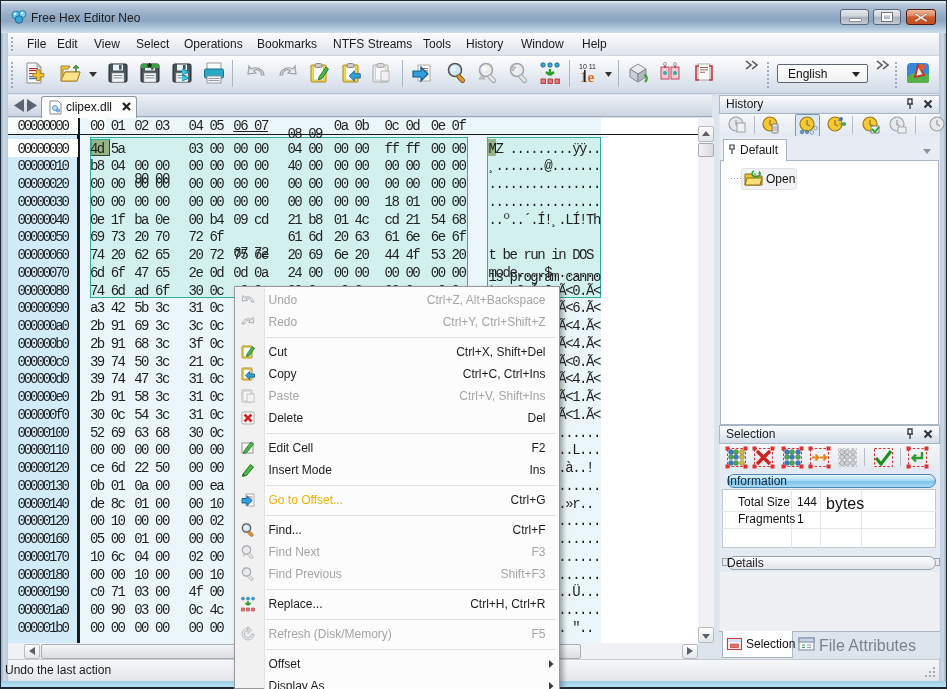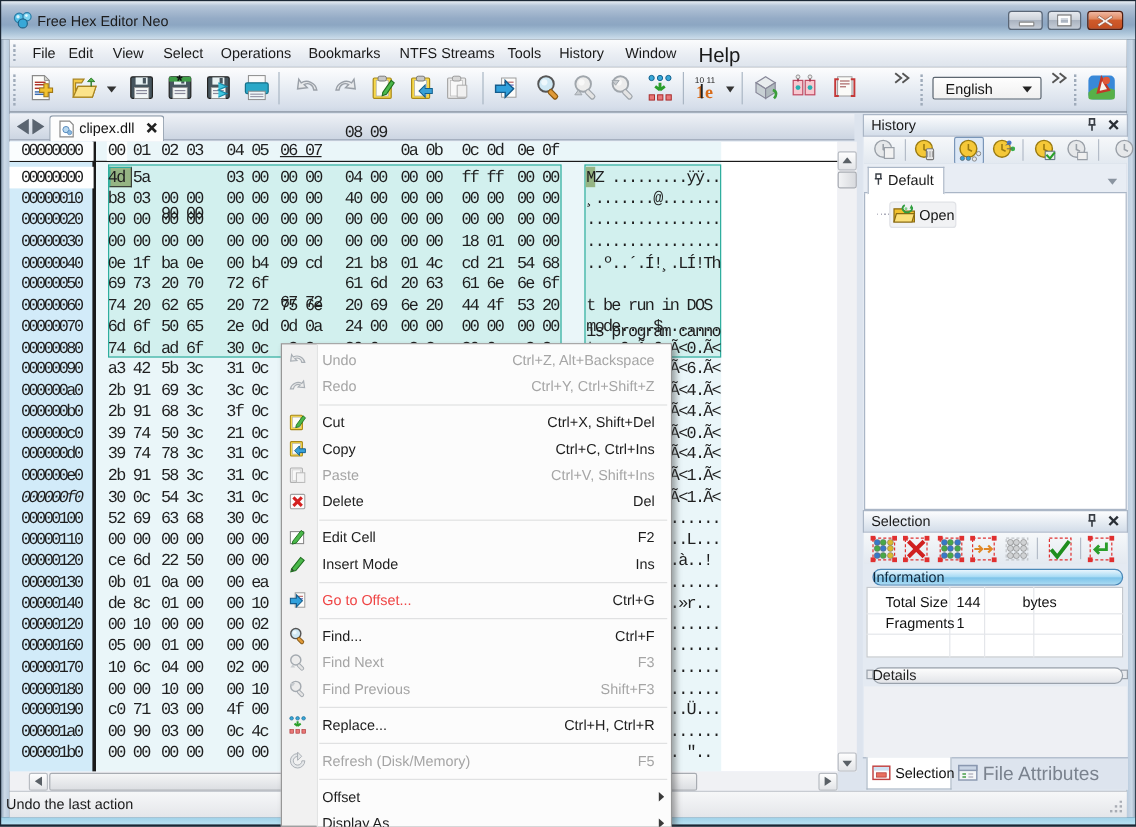--- a/index.html
+++ b/index.html
@@ -33,21 +33,21 @@
 <div class="abs" style="left:27px;top:37px;font-size:12px;color:#1a1a1a;">File</div>
 <div class="abs" style="left:57px;top:37px;font-size:12px;color:#1a1a1a;">Edit</div>
 <div class="abs" style="left:94px;top:37px;font-size:12px;color:#1a1a1a;">View</div>
 <div class="abs" style="left:136px;top:37px;font-size:12px;color:#1a1a1a;">Select</div>
 <div class="abs" style="left:184px;top:37px;font-size:12px;color:#1a1a1a;">Operations</div>
 <div class="abs" style="left:257px;top:37px;font-size:12px;color:#1a1a1a;">Bookmarks</div>
 <div class="abs" style="left:333px;top:37px;font-size:12px;color:#1a1a1a;">NTFS Streams</div>
 <div class="abs" style="left:423px;top:37px;font-size:12px;color:#1a1a1a;">Tools</div>
 <div class="abs" style="left:466px;top:37px;font-size:12px;color:#1a1a1a;">History</div>
 <div class="abs" style="left:521px;top:37px;font-size:12px;color:#1a1a1a;">Window</div>
-<div class="abs" style="left:582px;top:37px;font-size:17px;color:#1a1a1a;">Help</div>
+<div class="abs" style="left:582px;top:37px;font-size:12px;color:#1a1a1a;">Help</div>
 <div class="abs" style="left:11px;top:37px;width:2px;height:15px;background:repeating-linear-gradient(180deg,#9fabba 0,#9fabba 2px,transparent 2px,transparent 4px);"></div>
 <div class="abs" style="left:8px;top:56px;width:931px;height:38px;background:linear-gradient(180deg,#fdfdfe 0%,#e9eef4 45%,#d6deea 90%,#cdd7e4 100%);border-bottom:1px solid #b9c4d2;"></div>
 <div class="abs" style="left:11px;top:62px;width:2px;height:26px;background:repeating-linear-gradient(180deg,#9fabba 0,#9fabba 2px,transparent 2px,transparent 4px);"></div>
 <svg class="abs" style="left:22px;top:61px;" width="24" height="24" viewBox="0 0 24 24">
     <path d="M5 2 h10 l4 4 v16 h-14 z" fill="#fcfcfa" stroke="#8a8a8a" stroke-width="1"></path>
     <path d="M15 2 l4 4 h-4 z" fill="#d8d8d0" stroke="#8a8a8a" stroke-width="0.8"></path>
     <rect x="7" y="7" width="9" height="1.2" fill="#b0342a"></rect>
     <rect x="7" y="9" width="9" height="1.2" fill="#b0342a"></rect>
     <rect x="7" y="12" width="9" height="1.2" fill="#b0342a"></rect>
     <rect x="7" y="15" width="9" height="1.2" fill="#3a6ab0"></rect>
@@ -232,36 +232,36 @@
 <div class="abs" style="left:89.8px;top:137.4px;width:378.5px;height:161px;background:#d2f0ee;border:1.6px solid #2fae9e;"></div>
 <div class="abs" style="left:487.2px;top:137.4px;width:113.4px;height:161px;background:#d2f0ee;border:1.6px solid #2fae9e;"></div>
 <div class="abs" style="left:8px;top:138.8px;width:69.5px;height:17.75px;background:#ffffff;"></div>
 <div class="abs" style="left:91px;top:138.6px;width:18.6px;height:17.6px;background:#95b483;border-top:1.6px solid #2fae9e;border-left:1.6px solid #2fae9e;border-right:1.6px solid #3a3f38;border-bottom:1.6px solid #3a3f38;"></div>
 <div class="abs" style="left:488.3px;top:138.8px;width:7.8px;height:17.2px;background:#95b483;"></div>
 <div class="hexrow" style="left:17.5px;top:117.8px;width:53px;height:16px;line-height:16px;letter-spacing:-2.1px;">00000000</div>
 <div class="hexrow" style="left:89.9px;top:117.8px;height:16px;line-height:16px;">00 01</div>
 <div class="hexrow" style="left:134.2px;top:117.8px;height:16px;line-height:16px;">02 03</div>
 <div class="hexrow" style="left:188.6px;top:117.8px;height:16px;line-height:16px;">04 05</div>
 <div class="hexrow" style="left:233.3px;top:117.8px;height:16px;line-height:16px;text-decoration:underline;">06 07</div>
-<div class="hexrow" style="left:287.4px;top:103px;height:16px;line-height:16px;">08 09</div>
+<div class="hexrow" style="left:287.4px;top:126px;height:16px;line-height:16px;">08 09</div>
 <div class="hexrow" style="left:333.8px;top:117.8px;height:16px;line-height:16px;">0a 0b</div>
 <div class="hexrow" style="left:384.6px;top:117.8px;height:16px;line-height:16px;">0c 0d</div>
 <div class="hexrow" style="left:430.8px;top:117.8px;height:16px;line-height:16px;">0e 0f</div>
 <div class="hexrow" style="left:17.5px;top:140.60px;height:17.75px;line-height:17.75px;letter-spacing:-2.1px;">00000000</div>
 <div class="hexrow" style="left:89.9px;top:140.60px;height:17.75px;line-height:17.75px;">4d 5a</div>
 <div class="hexrow" style="left:134.2px;top:140.60px;height:17.75px;line-height:17.75px;margin-top:30px;">90 00</div>
 <div class="hexrow" style="left:188.6px;top:140.60px;height:17.75px;line-height:17.75px;">03 00</div>
 <div class="hexrow" style="left:233.3px;top:140.60px;height:17.75px;line-height:17.75px;">00 00</div>
 <div class="hexrow" style="left:287.4px;top:140.60px;height:17.75px;line-height:17.75px;">04 00</div>
 <div class="hexrow" style="left:333.8px;top:140.60px;height:17.75px;line-height:17.75px;">00 00</div>
 <div class="hexrow" style="left:384.6px;top:140.60px;height:17.75px;line-height:17.75px;">ff ff</div>
 <div class="hexrow" style="left:430.8px;top:140.60px;height:17.75px;line-height:17.75px;">00 00</div>
 <div class="hexrow" style="left:488.6px;top:140.60px;height:17.75px;line-height:17.75px;letter-spacing:-1.44px;">MZ .........ÿÿ..</div>
 <div class="hexrow" style="left:17.5px;top:158.35px;height:17.75px;line-height:17.75px;letter-spacing:-2.1px;">00000010</div>
-<div class="hexrow" style="left:89.9px;top:158.35px;height:17.75px;line-height:17.75px;">b8 03</div>
+<div class="hexrow" style="left:89.9px;top:158.35px;height:17.75px;line-height:17.75px;">b8 04</div>
 <div class="hexrow" style="left:134.2px;top:158.35px;height:17.75px;line-height:17.75px;">00 00</div>
 <div class="hexrow" style="left:188.6px;top:158.35px;height:17.75px;line-height:17.75px;">00 00</div>
 <div class="hexrow" style="left:233.3px;top:158.35px;height:17.75px;line-height:17.75px;">00 00</div>
 <div class="hexrow" style="left:287.4px;top:158.35px;height:17.75px;line-height:17.75px;">40 00</div>
 <div class="hexrow" style="left:333.8px;top:158.35px;height:17.75px;line-height:17.75px;">00 00</div>
 <div class="hexrow" style="left:384.6px;top:158.35px;height:17.75px;line-height:17.75px;">00 00</div>
 <div class="hexrow" style="left:430.8px;top:158.35px;height:17.75px;line-height:17.75px;">00 00</div>
 <div class="hexrow" style="left:488.6px;top:158.35px;height:17.75px;line-height:17.75px;letter-spacing:-1.44px;">¸.......@.......</div>
 <div class="hexrow" style="left:17.5px;top:176.10px;height:17.75px;line-height:17.75px;letter-spacing:-2.1px;">00000020</div>
 <div class="hexrow" style="left:89.9px;top:176.10px;height:17.75px;line-height:17.75px;">00 00</div>
@@ -308,21 +308,21 @@
 <div class="hexrow" style="left:134.2px;top:247.10px;height:17.75px;line-height:17.75px;">62 65</div>
 <div class="hexrow" style="left:188.6px;top:247.10px;height:17.75px;line-height:17.75px;">20 72</div>
 <div class="hexrow" style="left:233.3px;top:247.10px;height:17.75px;line-height:17.75px;">75 6e</div>
 <div class="hexrow" style="left:287.4px;top:247.10px;height:17.75px;line-height:17.75px;">20 69</div>
 <div class="hexrow" style="left:333.8px;top:247.10px;height:17.75px;line-height:17.75px;">6e 20</div>
 <div class="hexrow" style="left:384.6px;top:247.10px;height:17.75px;line-height:17.75px;">44 4f</div>
 <div class="hexrow" style="left:430.8px;top:247.10px;height:17.75px;line-height:17.75px;">53 20</div>
 <div class="hexrow" style="left:488.6px;top:247.10px;height:17.75px;line-height:17.75px;letter-spacing:-1.44px;">t be run in DOS </div>
 <div class="hexrow" style="left:17.5px;top:264.85px;height:17.75px;line-height:17.75px;letter-spacing:-2.1px;">00000070</div>
 <div class="hexrow" style="left:89.9px;top:264.85px;height:17.75px;line-height:17.75px;">6d 6f</div>
-<div class="hexrow" style="left:134.2px;top:264.85px;height:17.75px;line-height:17.75px;">50 65</div>
+<div class="hexrow" style="left:134.2px;top:264.85px;height:17.75px;line-height:17.75px;">47 65</div>
 <div class="hexrow" style="left:188.6px;top:264.85px;height:17.75px;line-height:17.75px;">2e 0d</div>
 <div class="hexrow" style="left:233.3px;top:264.85px;height:17.75px;line-height:17.75px;">0d 0a</div>
 <div class="hexrow" style="left:287.4px;top:264.85px;height:17.75px;line-height:17.75px;">24 00</div>
 <div class="hexrow" style="left:333.8px;top:264.85px;height:17.75px;line-height:17.75px;">00 00</div>
 <div class="hexrow" style="left:384.6px;top:264.85px;height:17.75px;line-height:17.75px;">00 00</div>
 <div class="hexrow" style="left:430.8px;top:264.85px;height:17.75px;line-height:17.75px;">00 00</div>
 <div class="hexrow" style="left:488.6px;top:264.85px;height:17.75px;line-height:17.75px;letter-spacing:-1.44px;">mode....$.......</div>
 <div class="hexrow" style="left:17.5px;top:282.60px;height:17.75px;line-height:17.75px;letter-spacing:-2.1px;">00000080</div>
 <div class="hexrow" style="left:89.9px;top:282.60px;height:17.75px;line-height:17.75px;">74 6d</div>
 <div class="hexrow" style="left:134.2px;top:282.60px;height:17.75px;line-height:17.75px;">ad 6f</div>
@@ -368,39 +368,39 @@
 <div class="hexrow" style="left:134.2px;top:353.60px;height:17.75px;line-height:17.75px;">50 3c</div>
 <div class="hexrow" style="left:188.6px;top:353.60px;height:17.75px;line-height:17.75px;">21 0c</div>
 <div class="hexrow" style="left:233.3px;top:353.60px;height:17.75px;line-height:17.75px;">c3 3c</div>
 <div class="hexrow" style="left:287.4px;top:353.60px;height:17.75px;line-height:17.75px;">30 0c</div>
 <div class="hexrow" style="left:333.8px;top:353.60px;height:17.75px;line-height:17.75px;">c3 3c</div>
 <div class="hexrow" style="left:384.6px;top:353.60px;height:17.75px;line-height:17.75px;">30 0c</div>
 <div class="hexrow" style="left:430.8px;top:353.60px;height:17.75px;line-height:17.75px;">c3 3c</div>
 <div class="hexrow" style="left:488.6px;top:353.60px;height:17.75px;line-height:17.75px;letter-spacing:-1.44px;">9tP&lt;!.Ã&lt;0.Ã&lt;0.Ã&lt;</div>
 <div class="hexrow" style="left:17.5px;top:371.35px;height:17.75px;line-height:17.75px;letter-spacing:-2.1px;">000000d0</div>
 <div class="hexrow" style="left:89.9px;top:371.35px;height:17.75px;line-height:17.75px;">39 74</div>
-<div class="hexrow" style="left:134.2px;top:371.35px;height:17.75px;line-height:17.75px;">78 3c</div>
+<div class="hexrow" style="left:134.2px;top:371.35px;height:17.75px;line-height:17.75px;">47 3c</div>
 <div class="hexrow" style="left:188.6px;top:371.35px;height:17.75px;line-height:17.75px;">31 0c</div>
 <div class="hexrow" style="left:233.3px;top:371.35px;height:17.75px;line-height:17.75px;">c3 3c</div>
 <div class="hexrow" style="left:287.4px;top:371.35px;height:17.75px;line-height:17.75px;">34 0c</div>
 <div class="hexrow" style="left:333.8px;top:371.35px;height:17.75px;line-height:17.75px;">c3 3c</div>
 <div class="hexrow" style="left:384.6px;top:371.35px;height:17.75px;line-height:17.75px;">34 0c</div>
 <div class="hexrow" style="left:430.8px;top:371.35px;height:17.75px;line-height:17.75px;">c3 3c</div>
 <div class="hexrow" style="left:488.6px;top:371.35px;height:17.75px;line-height:17.75px;letter-spacing:-1.44px;">9tG&lt;1.Ã&lt;4.Ã&lt;4.Ã&lt;</div>
 <div class="hexrow" style="left:17.5px;top:389.10px;height:17.75px;line-height:17.75px;letter-spacing:-2.1px;">000000e0</div>
 <div class="hexrow" style="left:89.9px;top:389.10px;height:17.75px;line-height:17.75px;">2b 91</div>
 <div class="hexrow" style="left:134.2px;top:389.10px;height:17.75px;line-height:17.75px;">58 3c</div>
 <div class="hexrow" style="left:188.6px;top:389.10px;height:17.75px;line-height:17.75px;">31 0c</div>
 <div class="hexrow" style="left:233.3px;top:389.10px;height:17.75px;line-height:17.75px;">c3 3c</div>
 <div class="hexrow" style="left:287.4px;top:389.10px;height:17.75px;line-height:17.75px;">31 0c</div>
 <div class="hexrow" style="left:333.8px;top:389.10px;height:17.75px;line-height:17.75px;">c3 3c</div>
 <div class="hexrow" style="left:384.6px;top:389.10px;height:17.75px;line-height:17.75px;">31 0c</div>
 <div class="hexrow" style="left:430.8px;top:389.10px;height:17.75px;line-height:17.75px;">c3 3c</div>
 <div class="hexrow" style="left:488.6px;top:389.10px;height:17.75px;line-height:17.75px;letter-spacing:-1.44px;">+.X&lt;1.Ã&lt;1.Ã&lt;1.Ã&lt;</div>
-<div class="hexrow" style="left:17.5px;top:406.85px;height:17.75px;line-height:17.75px;letter-spacing:-2.1px;font-style:italic;">000000f0</div>
+<div class="hexrow" style="left:17.5px;top:406.85px;height:17.75px;line-height:17.75px;letter-spacing:-2.1px;">000000f0</div>
 <div class="hexrow" style="left:89.9px;top:406.85px;height:17.75px;line-height:17.75px;">30 0c</div>
 <div class="hexrow" style="left:134.2px;top:406.85px;height:17.75px;line-height:17.75px;">54 3c</div>
 <div class="hexrow" style="left:188.6px;top:406.85px;height:17.75px;line-height:17.75px;">31 0c</div>
 <div class="hexrow" style="left:233.3px;top:406.85px;height:17.75px;line-height:17.75px;">c3 3c</div>
 <div class="hexrow" style="left:287.4px;top:406.85px;height:17.75px;line-height:17.75px;">31 0c</div>
 <div class="hexrow" style="left:333.8px;top:406.85px;height:17.75px;line-height:17.75px;">c3 3c</div>
 <div class="hexrow" style="left:384.6px;top:406.85px;height:17.75px;line-height:17.75px;">31 0c</div>
 <div class="hexrow" style="left:430.8px;top:406.85px;height:17.75px;line-height:17.75px;">c3 3c</div>
 <div class="hexrow" style="left:488.6px;top:406.85px;height:17.75px;line-height:17.75px;letter-spacing:-1.44px;">0.T&lt;1.Ã&lt;1.Ã&lt;1.Ã&lt;</div>
 <div class="hexrow" style="left:17.5px;top:424.60px;height:17.75px;line-height:17.75px;letter-spacing:-2.1px;">00000100</div>
@@ -704,21 +704,21 @@
 <div class="abs" style="left:727px;top:474px;width:209px;height:14px;border:1px solid #4a88b8;border-radius:7px;background:linear-gradient(180deg,#e8f5fd 0%,#aadcf5 45%,#7ec4ea 55%,#a8daf2 100%);"></div>
 <div class="abs" style="left:727px;top:474px;width:209px;height:32px;font-size:12px;color:#10283c;text-align:left;line-height:14px;">Information</div>
 <div class="abs" style="left:722px;top:489px;width:214px;height:59px;background:#ffffff;border:1px solid #c4c8ce;"></div>
 <div class="abs" style="left:790.5px;top:489px;width:1px;height:59px;background:#e4e6ea;"></div>
 <div class="abs" style="left:820px;top:489px;width:1px;height:59px;background:#e4e6ea;"></div>
 <div class="abs" style="left:861px;top:489px;width:1px;height:59px;background:#e4e6ea;"></div>
 <div class="abs" style="left:722px;top:511px;width:214px;height:1px;background:#e4e6ea;"></div>
 <div class="abs" style="left:722px;top:528px;width:214px;height:1px;background:#e4e6ea;"></div>
 <div class="abs" style="left:738px;top:495px;font-size:12px;color:#111;">Total Size</div>
 <div class="abs" style="left:797px;top:495px;font-size:12px;color:#111;">144</div>
-<div class="abs" style="left:826px;top:495px;font-size:12px;color:#111;margin-left:26px;">bytes</div>
+<div class="abs" style="left:826px;top:495px;font-size:16px;color:#111;">bytes</div>
 <div class="abs" style="left:738px;top:512px;font-size:12px;color:#111;">Fragments</div>
 <div class="abs" style="left:797px;top:512px;font-size:12px;color:#111;">1</div>
 <div class="abs" style="left:722px;top:558px;width:6px;height:8px;background:#e8eaee;border:1px solid #9aa2ac;"></div>
 <div class="abs" style="left:934px;top:558px;width:6px;height:8px;background:#e8eaee;border:1px solid #9aa2ac;"></div>
 <div class="abs" style="left:727px;top:556px;width:209px;height:14px;border:1px solid #9aa2ac;border-radius:7px;background:linear-gradient(180deg,#fdfdfd,#e2e4e8);"></div>
 <div class="abs" style="left:727px;top:556px;width:209px;height:28px;font-size:12px;color:#222;text-align:left;line-height:14px;">Details</div>
 <div class="abs" style="left:720px;top:572px;width:219px;height:59px;background:#eef0f4;"></div>
 <div class="abs" style="left:719px;top:631px;width:221px;height:27px;background:#dde4ee;border-top:1px solid #aab6c6;"></div>
 <div class="abs" style="left:722px;top:631px;width:71px;height:27px;background:#ffffff;border:1px solid #aab6c6;border-top:none;"></div>
 <svg class="abs" style="left:726px;top:636px;" width="17" height="16" viewBox="0 0 17 16">
@@ -792,21 +792,21 @@
     <rect x="2" y="3" width="11" height="10" fill="#fdfdfd" stroke="#888" stroke-width="0.9"></rect>
     <path d="M4 11 L11 2 L13.5 4 L6.8 12.6 L3.4 13.4 Z" fill="#4ab84a" stroke="#1e6e1e" stroke-width="0.8"></path>
   </svg>
 <div class="abs" style="left:268.5px;top:459.0px;width:240px;height:22px;line-height:22px;font-size:12px;color:#1d1d1d;z-index:53;">Insert Mode</div>
 <div class="abs" style="left:293.5px;top:459.0px;width:252px;height:22px;line-height:22px;font-size:12px;color:#1d1d1d;text-align:right;z-index:53;">Ins</div>
 <svg class="abs" style="left:239.5px;top:462.0px;z-index:53;" width="16" height="16" viewBox="0 0 16 16">
     <path d="M3 12 L10.5 2.5 L13.5 5 L6.5 13.5 L2.4 14.4 Z" fill="#4ab84a" stroke="#1e6e1e" stroke-width="0.9"></path>
     <path d="M3 12 L4.5 13.8" stroke="#333" stroke-width="1"></path>
   </svg>
 <div class="abs" style="left:265.5px;top:484.5px;width:290px;height:1px;background:#e0e1e2;z-index:53;"></div>
-<div class="abs" style="left:268.5px;top:489.0px;width:240px;height:22px;line-height:22px;font-size:12px;color:#ef4444;z-index:53;">Go to Offset...</div>
+<div class="abs" style="left:268.5px;top:489.0px;width:240px;height:22px;line-height:22px;font-size:12px;color:#eab308;z-index:53;">Go to Offset...</div>
 <div class="abs" style="left:293.5px;top:489.0px;width:252px;height:22px;line-height:22px;font-size:12px;color:#1d1d1d;text-align:right;z-index:53;">Ctrl+G</div>
 <svg class="abs" style="left:239.5px;top:492.0px;z-index:53;" width="16" height="16" viewBox="0 0 16 16">
     <rect x="6" y="2" width="8" height="12" fill="#fcfcfa" stroke="#999" stroke-width="0.8"></rect>
     <rect x="7.5" y="4.5" width="5" height="0.9" fill="#b66"></rect>
     <rect x="7.5" y="6.5" width="5" height="0.9" fill="#66b"></rect>
     <path d="M2 11 v-4.5 h5 v-2.8 l5 5 -5 5 v-2.7 z" fill="#30a0dc" stroke="#145c8c" stroke-width="0.9"></path>
   </svg>
 <div class="abs" style="left:265.5px;top:514.5px;width:290px;height:1px;background:#e0e1e2;z-index:53;"></div>
 <div class="abs" style="left:268.5px;top:519.0px;width:240px;height:22px;line-height:22px;font-size:12px;color:#1d1d1d;z-index:53;">Find...</div>
 <div class="abs" style="left:293.5px;top:519.0px;width:252px;height:22px;line-height:22px;font-size:12px;color:#1d1d1d;text-align:right;z-index:53;">Ctrl+F</div>

